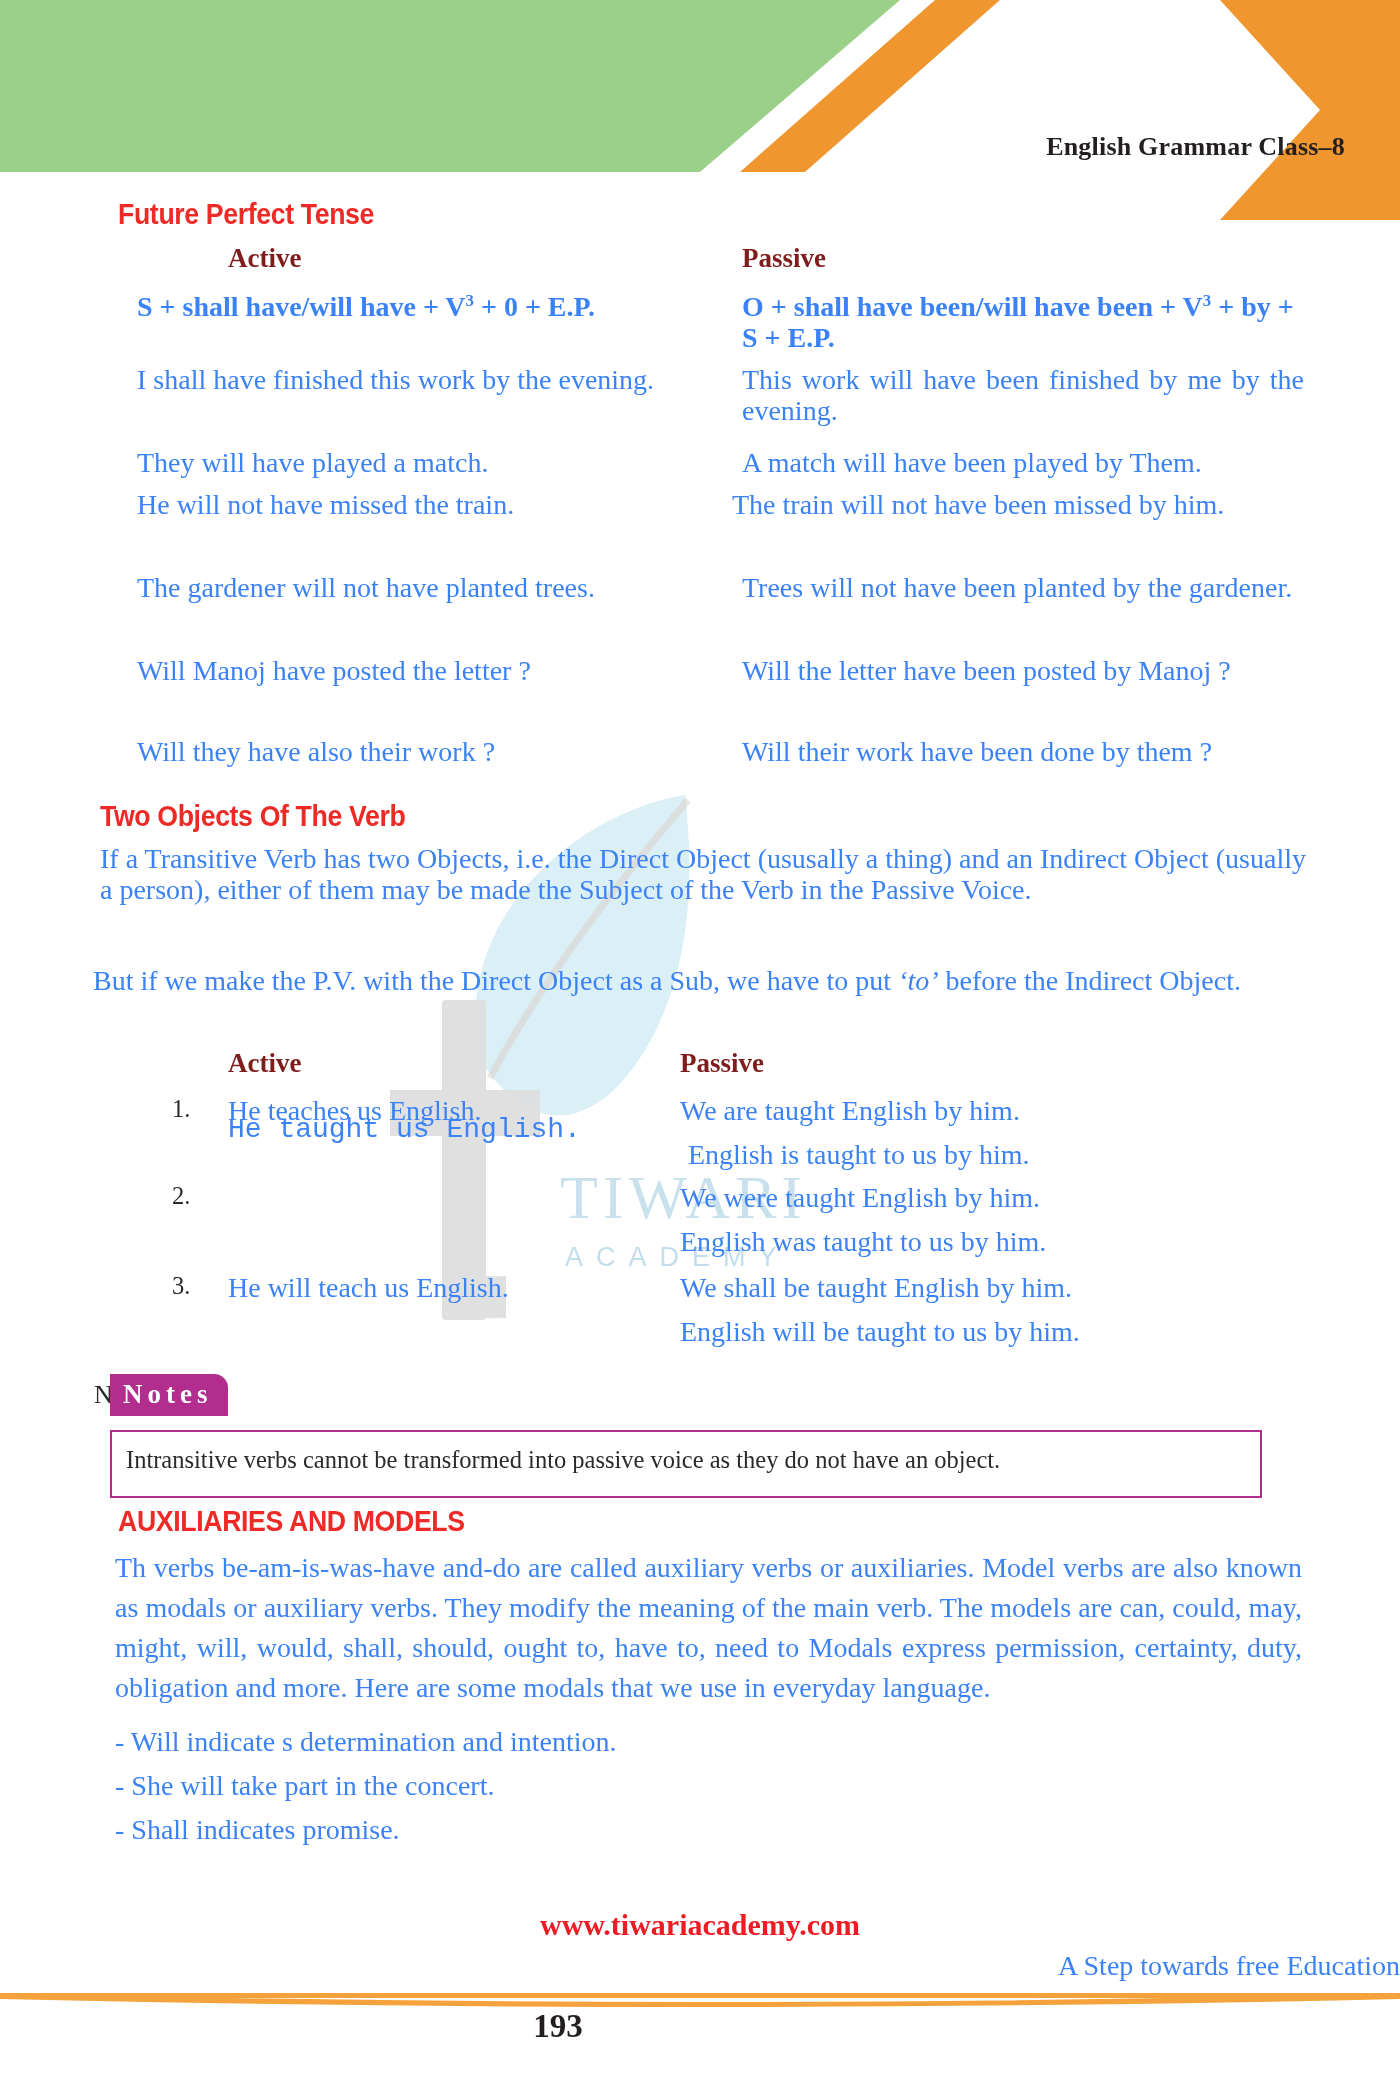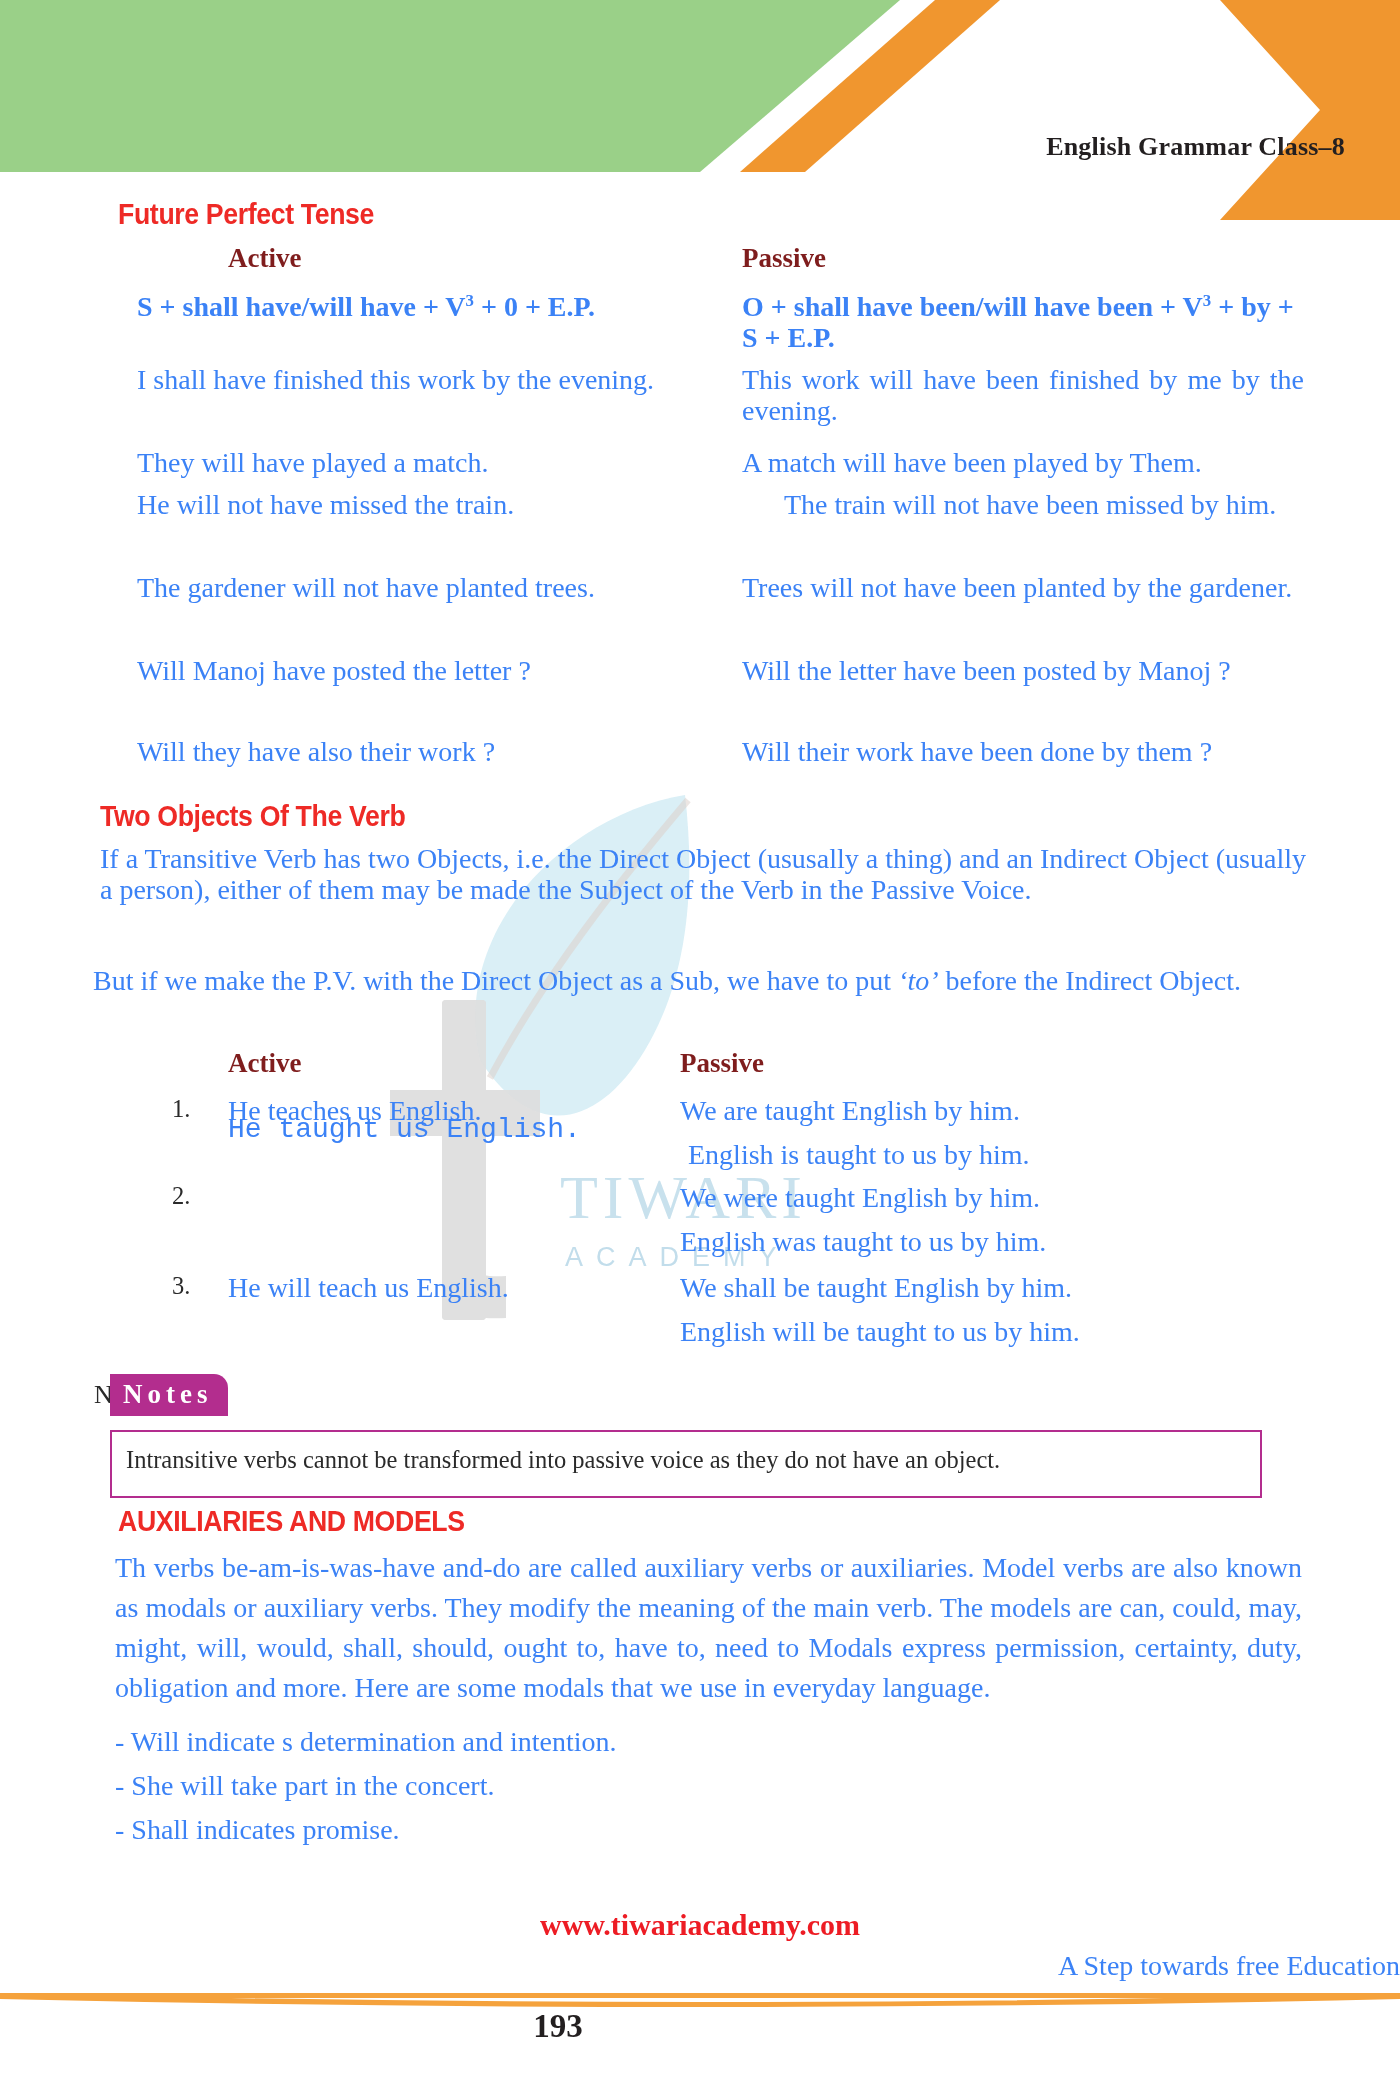--- a/index.html
+++ b/index.html
@@ -224,21 +224,21 @@
       O + shall have been/will have been + V<sup>3</sup> + by + S + E.P.
     </div>
 
     <div class="txt" style="left:137px; top:364px; width:590px;">I shall have finished this work by the evening.</div>
     <div class="txt just" style="left:742px; top:364px; width:562px;">This work will have been finished by me by the evening.</div>
 
     <div class="txt" style="left:137px; top:447px; width:590px;">They will have played a match.</div>
     <div class="txt just" style="left:742px; top:447px; width:562px;">A match will have been played by Them.</div>
 
     <div class="txt" style="left:137px; top:489px; width:590px;">He will not have missed the train.</div>
-    <div class="txt just" style="left:784px; top:489px; width:562px;">The train will not have been missed by him.</div>
+    <div class="txt just" style="left:732px; top:489px; width:562px;">The train will not have been missed by him.</div>
 
     <div class="txt" style="left:137px; top:572px; width:590px;">The gardener will not have planted trees.</div>
     <div class="txt just" style="left:742px; top:572px; width:562px;">Trees will not have been planted by the gardener.</div>
 
     <div class="txt" style="left:137px; top:655px; width:590px;">Will Manoj have posted the letter ?</div>
     <div class="txt just" style="left:742px; top:655px; width:562px;">Will the letter have been posted by Manoj ?</div>
 
     <div class="txt" style="left:137px; top:736px; width:590px;">Will they have also their work ?</div>
     <div class="txt just" style="left:742px; top:736px; width:562px;">Will their work have been done by them ?</div>
 

